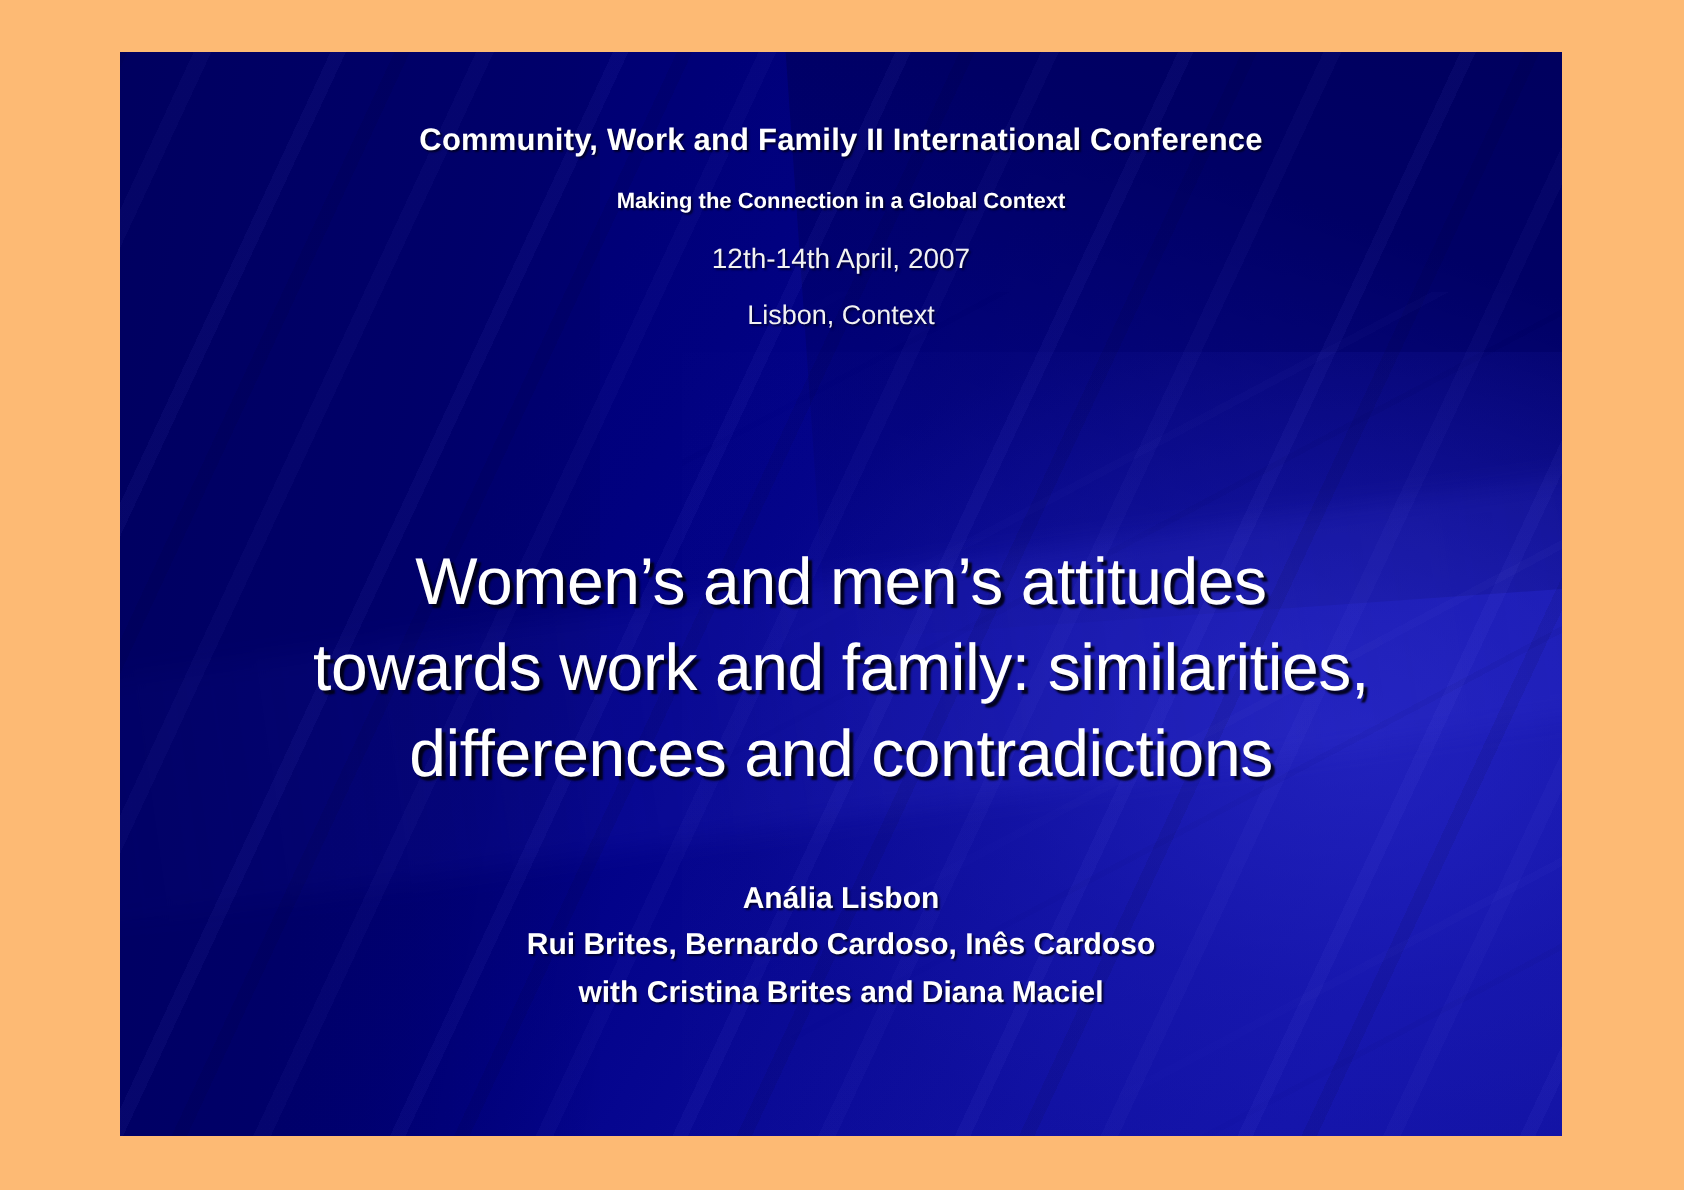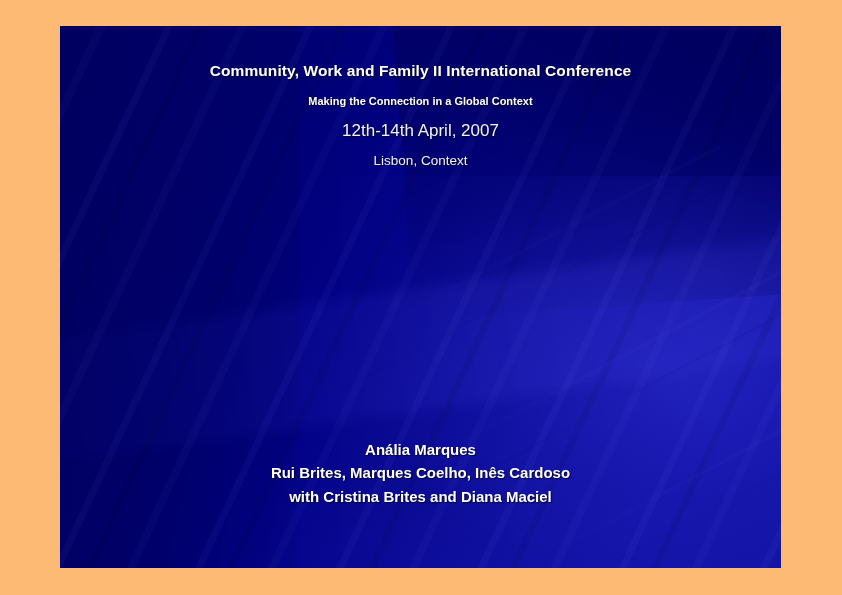--- a/index.html
+++ b/index.html
@@ -173,21 +173,21 @@
     margin-top: 14px;
     font-size: 11px;
     font-weight: bold;
     color: #ffffff;
     text-shadow: 1px 1px 1px rgba(0,0,30,0.85);
     line-height: 1.2;
   }
 
   .hdr-line3 {
     margin-top: 13px;
-    font-size: 17px;
+    font-size: 14px;
     font-weight: normal;
     color: #f2f2f2;
     text-shadow: 1px 1px 1px rgba(0,0,30,0.7);
     line-height: 1.2;
   }
 
   .hdr-line4 {
     margin-top: 12px;
     font-size: 13.5px;
     font-weight: normal;
@@ -245,22 +245,27 @@
 
     <div class="content">
 
       <div class="header-block">
         <div class="hdr-line1">Community, Work and Family II International Conference</div>
         <div class="hdr-line2">Making the Connection in a Global Context</div>
         <div class="hdr-line3">12th-14th April, 2007</div>
         <div class="hdr-line4">Lisbon, Context</div>
       </div>
 
+      <div class="title-block">
+        <div class="title-line">Women’s and men’s attitudes</div>
+        <div class="title-line">towards work and family: similarities,</div>
+        <div class="title-line">differences and contradictions</div>
+      </div>
 
       <div class="authors-block">
-        <div class="author-line">Anália Marques</div>
-        <div class="author-line">Rui Brites, Marques Coelho, Inês Cardoso</div>
+        <div class="author-line">Anália Lisbon</div>
+        <div class="author-line">Rui Brites, Bernardo Cardoso, Inês Cardoso</div>
         <div class="author-line">with Cristina Brites and Diana Maciel</div>
       </div>
 
     </div>
   </div>
 </div>
 
 </body></html>

